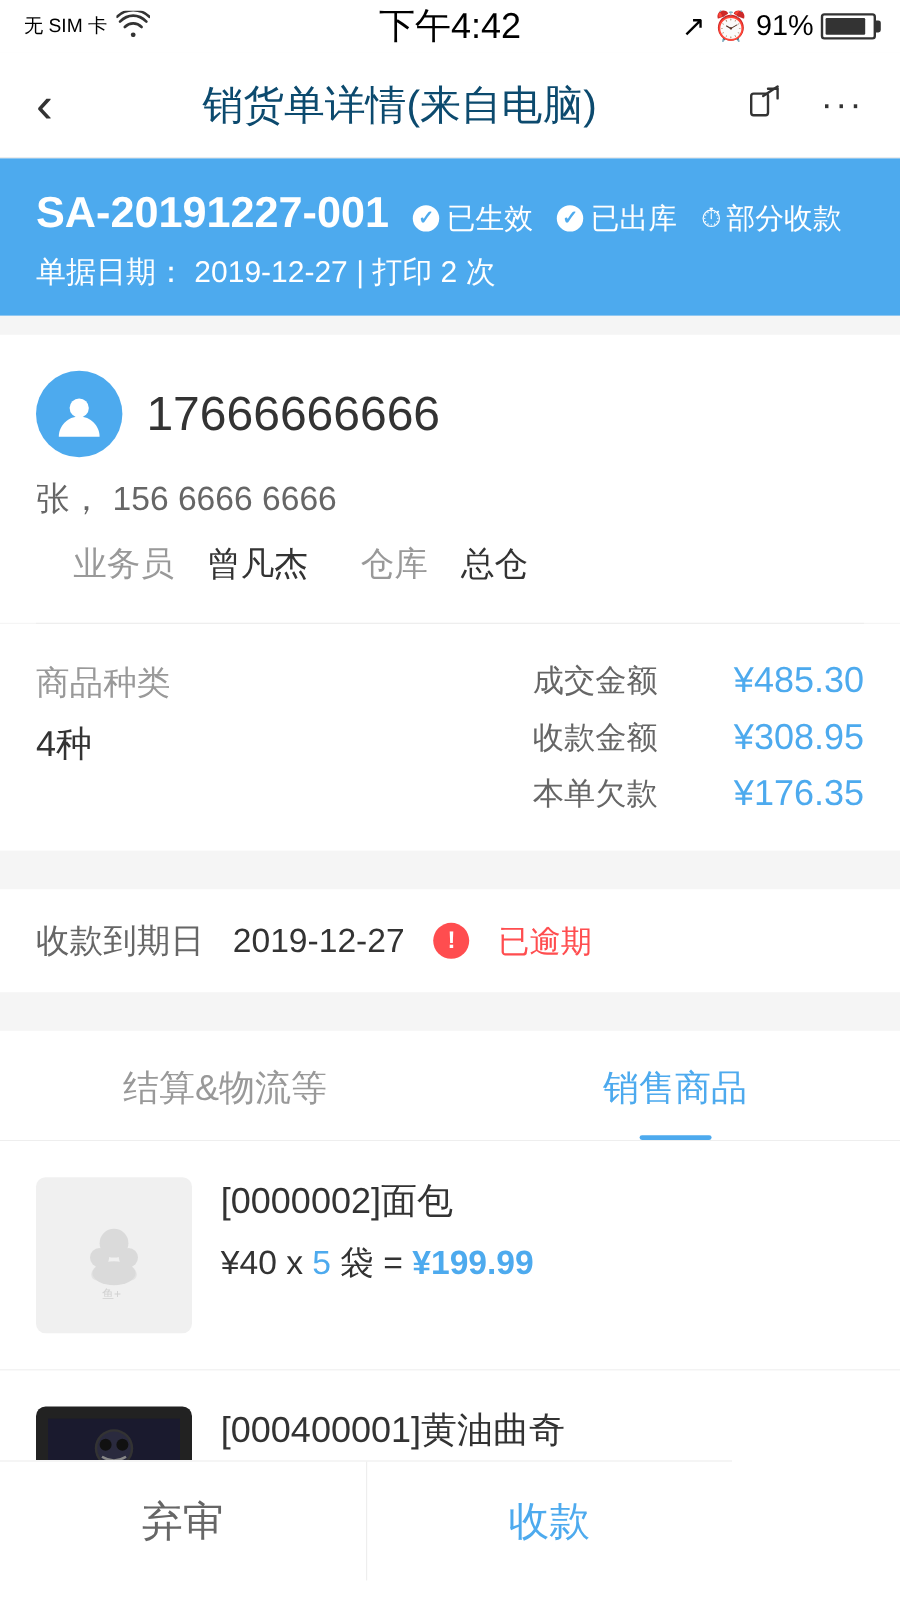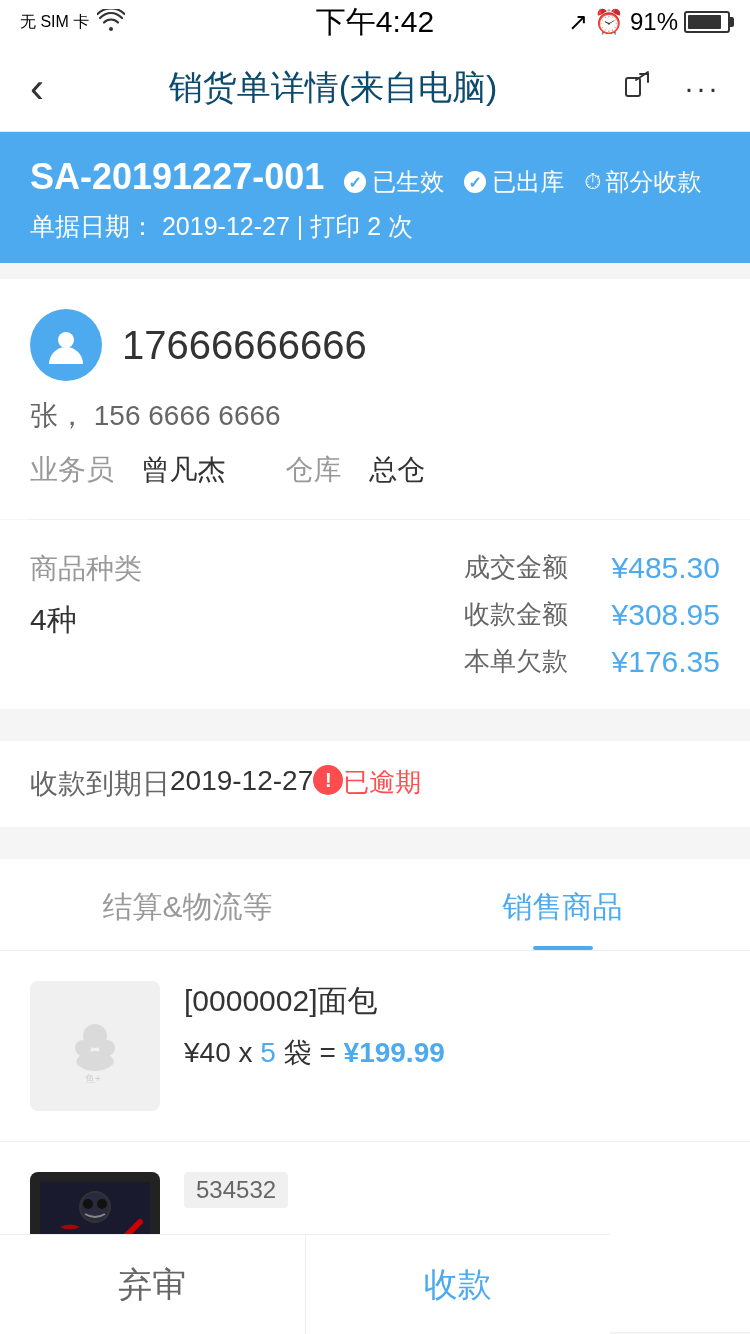--- a/index.html
+++ b/index.html
@@ -172,23 +172,24 @@
       color: #333;
       font-weight: 500;
     }
     .customer-sub {
       font-size: 28px;
       color: #666;
       margin-bottom: 16px;
     }
     .customer-meta {
       display: flex;
-      gap: 60px;
+      gap: 44px;
       font-size: 28px;
       color: #666;
+      margin-left: 31px;
     }
     .meta-label {
       color: #999;
     }
     .meta-value {
       color: #333;
     }
 
     
     .divider {
@@ -221,40 +222,41 @@
     .stats-right {
       display: flex;
       flex-direction: column;
       gap: 12px;
       text-align: right;
     }
     .stats-row {
       display: flex;
       justify-content: flex-end;
       align-items: center;
-      gap: 12px;
+      gap: 32px;
     }
     .amount-label {
       font-size: 26px;
       color: #666;
     }
     .amount-value {
       font-size: 30px;
       color: #4DAAEE;
       min-width: 140px;
       text-align: right;
     }
 
     
     .overdue-section {
       background: #fff;
       margin-top: 16px;
       padding: 24px 30px;
       display: flex;
-      gap: 0;
+      align-items: center;
+      gap: 24px;
     }
     .overdue-text {
       font-size: 28px;
       color: #666;
     }
     .overdue-date {
       font-size: 28px;
       color: #333;
     }
     .overdue-icon {
@@ -370,21 +372,21 @@
       color: #4DAAEE;
     }
     .product-price .total {
       color: #4DAAEE;
       font-weight: bold;
     }
 
     
     .bottom-bar {
       position: fixed;
-      bottom: 0;
+      bottom: 17px;
       left: 0;
       width: 610px;
       height: 100px;
       background: #fff;
       border-top: 1px solid #eee;
       display: flex;
     }
     .bottom-btn {
       flex: 1;
       display: flex;
@@ -584,20 +586,21 @@
           <circle cx="55" cy="25" r="14" fill="#2a2a3e"></circle>
           <ellipse cx="48" cy="22" rx="5" ry="5" fill="#111"></ellipse>
           <ellipse cx="62" cy="22" rx="5" ry="5" fill="#111"></ellipse>
           <path d="M45 32 Q55 38 65 32" stroke="#888" stroke-width="2" fill="none"></path>
 
           <path d="M20 45 Q30 40 40 45 Q30 50 20 45Z" fill="#c00" opacity="0.8"></path>
           <text x="8" y="108" font-size="9" fill="#777">assword</text>
         </svg>
       </div>
       <div class="product-info">
+        <div class="product-name">[000400001]黄油曲奇</div>
         <div style="margin-bottom:10px;">
           <span class="product-sku">534532</span>
         </div>
         <div class="product-price">
           <span>¥23</span>
           <span> x </span>
           <span class="qty">0.36</span>
           <span>个</span>
           <span> = </span>
           <span class="total">¥8.28</span>

